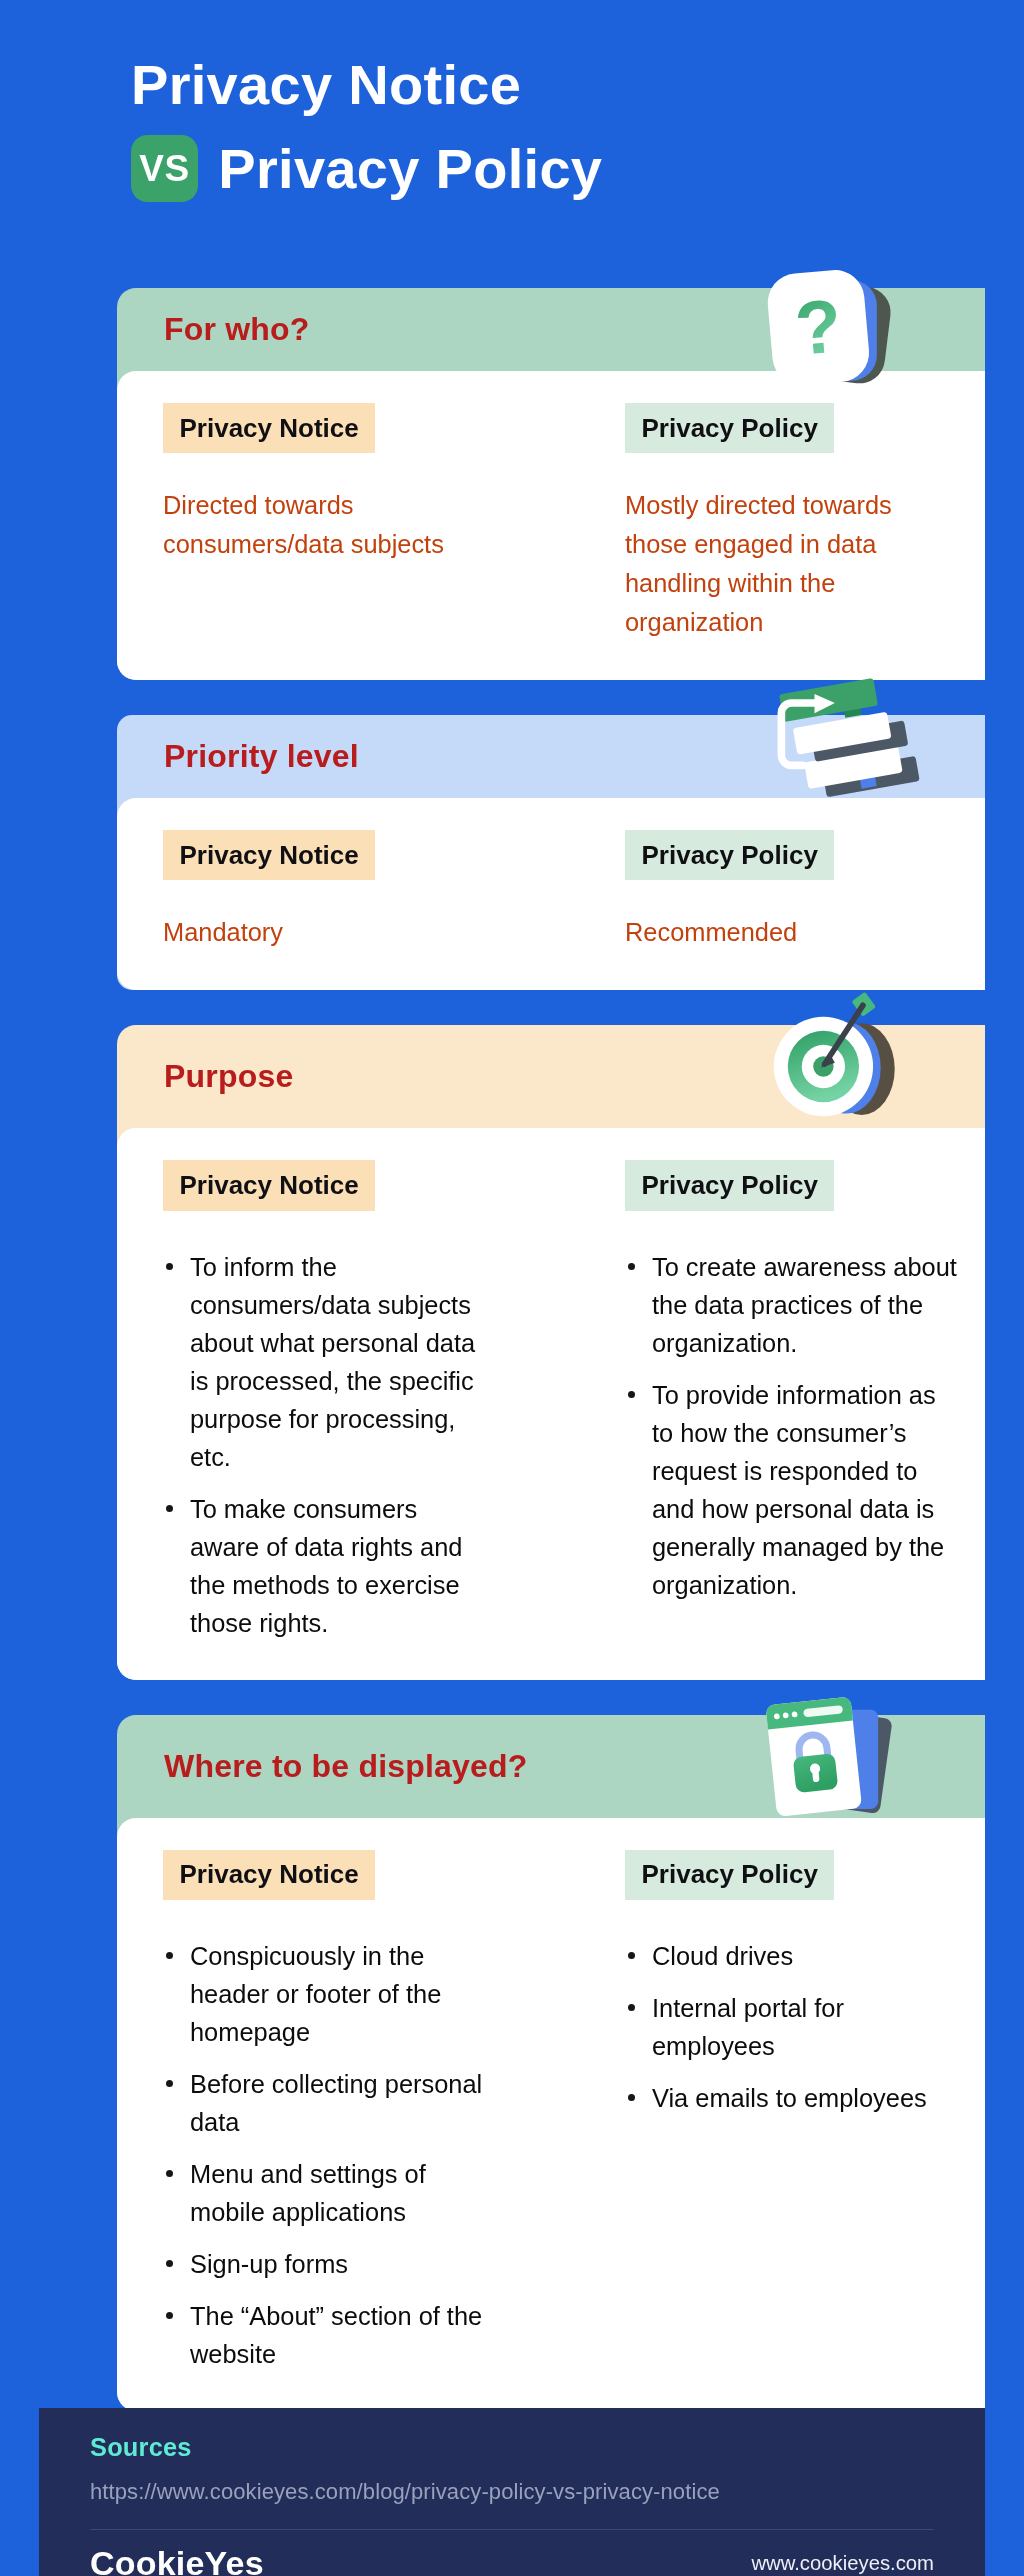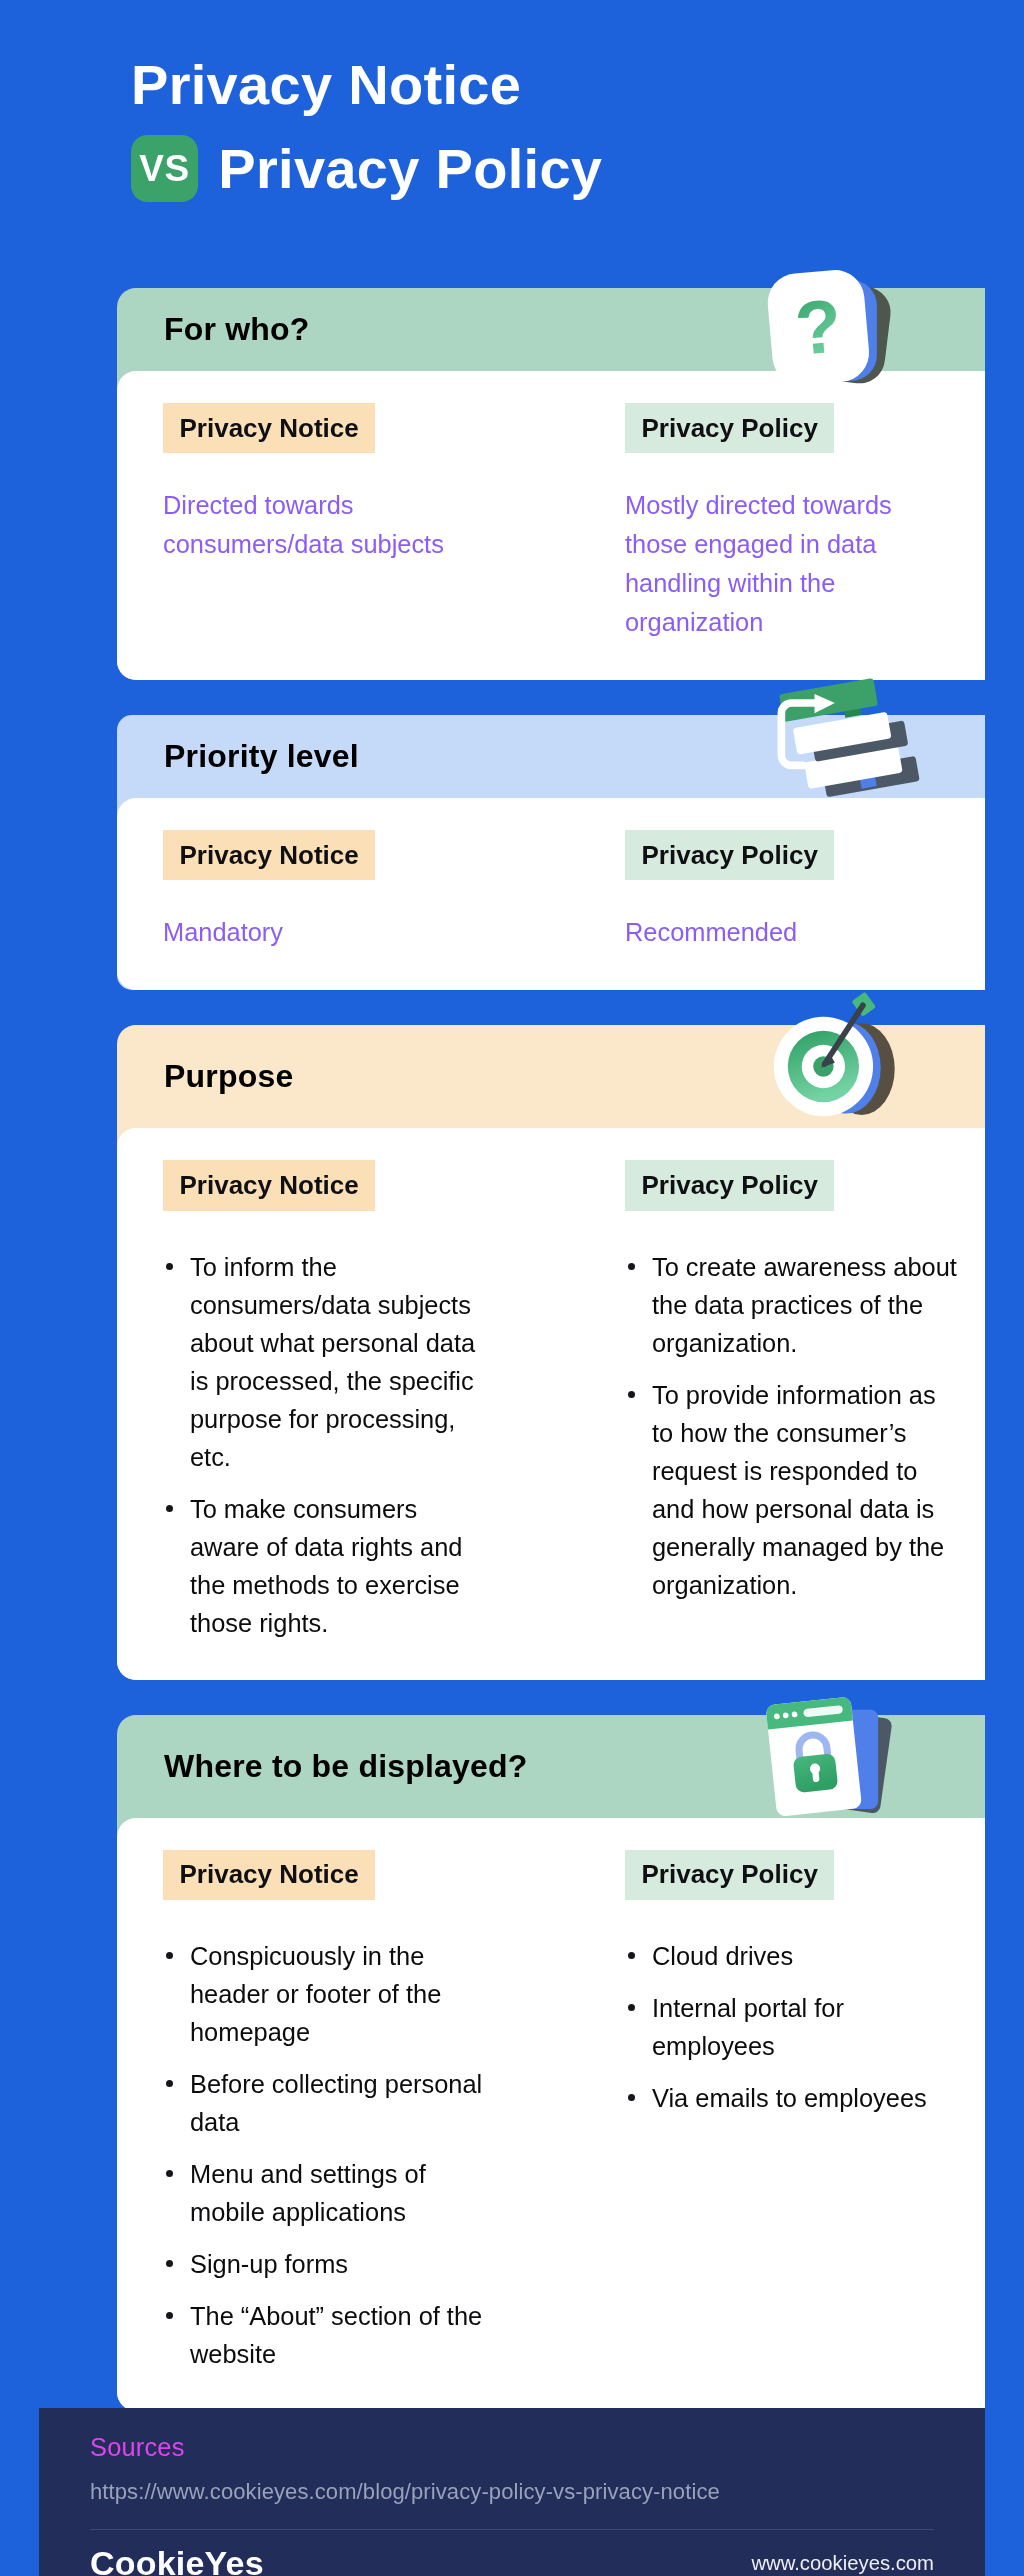--- a/index.html
+++ b/index.html
@@ -30,40 +30,40 @@
     position:absolute; top:288px; left:78px; width:886px;
     display:flex; flex-direction:column; gap:35px;
   }
   .card { position:relative; border-radius:19px; display:flex; flex-direction:column; }
   .card.header-green { background:#ACD5C2; }
   .card.header-blue  { background:#C5D9F8; }
   .card.header-peach { background:#FBE8CB; }
 
   .card-header { height:83px; display:flex; align-items:center; padding-left:47px; flex:0 0 auto; }
   .card.tall .card-header { height:103px; }
-  .card-title { font-size:32px; font-weight:700; color:#000000; letter-spacing:0.2px; }
+  .card-title { font-size:32px; font-weight:700; color:#b91c1c; letter-spacing:0.2px; }
 
   .card-icon { position:absolute; top:-21.6px; right:107px; width:135px; height:125px; pointer-events:none; }
   .card-icon svg { width:100%; height:100%; overflow:visible; }
 
   .card-body {
     background:#ffffff; border-radius:19px; flex:1 1 auto;
     display:flex; padding:32px 25.4px 38px 46px;
   }
   .col-left  { width:321px; flex:0 0 auto; }
   .col-right { width:332px; flex:0 0 auto; margin-left:141px; }
 
   .tag {
     display:inline-block; font-size:26px; font-weight:700; color:#101014;
     padding:10.8px 16.5px; line-height:1.1;
   }
   .tag-notice { background:#FBE0B7; }
   .tag-policy { background:#D6EBDD; }
 
-  .body-text { margin-top:33px; font-size:25.4px; line-height:39px; color:#8b5cf6; }
+  .body-text { margin-top:33px; font-size:25.4px; line-height:39px; color:#c2410c; }
 
   ul.bullets { margin-top:37px; list-style:none; display:flex; flex-direction:column; gap:14px; }
   ul.bullets li {
     position:relative; padding-left:27px;
     font-size:25.4px; line-height:38px; color:#0C0C0E;
   }
   ul.bullets li::before {
     content:""; position:absolute; left:3.2px; top:15.3px;
     width:7px; height:7px; border-radius:50%; background:#16161a;
   }
@@ -73,21 +73,21 @@
   .card-priority { min-height:236px;border-radius:15px; }
   .card-purpose  { min-height:538px; }
   .card-where    { min-height:593px; }
   .card-length   { min-height:231px; }
 
   
   .footer {
     position:absolute; left:0; right:0; bottom:0; height:168px;
     background:#232D59; padding:25.4px 51px 0 51px;
   }
-  .sources-label { font-size:25.4px; font-weight:400; color:#d946ef; letter-spacing:0.2px; }
+  .sources-label { font-size:25.4px; font-weight:700; color:#5eead4; letter-spacing:0.2px; }
   .source-url { margin-top:16.5px; font-size:22px; font-weight:400; color:#99A1BC; letter-spacing:0.1px; }
   .footer-divider { margin-top:24px; border:none; border-top:1.3px solid #3D4873; }
   .brand-row { margin-top:14px; display:flex; justify-content:space-between; align-items:center; }
   .brand { font-size:34px; font-weight:800; color:#ffffff; letter-spacing:0.2px; }
   .site  { font-size:20.3px; font-weight:400; color:#EDEFF6; }
 </style>
 </head>
 <body>
 
 <div class="page">

